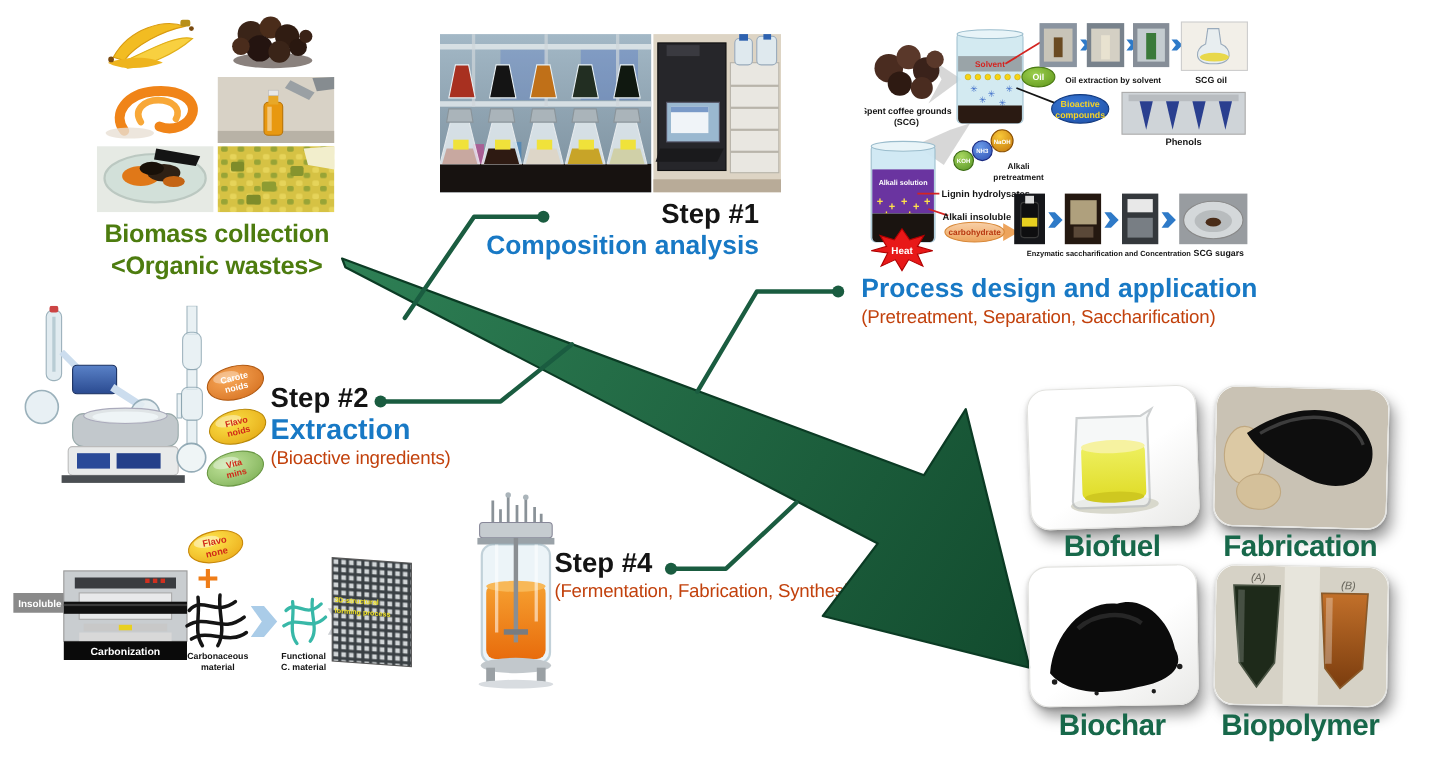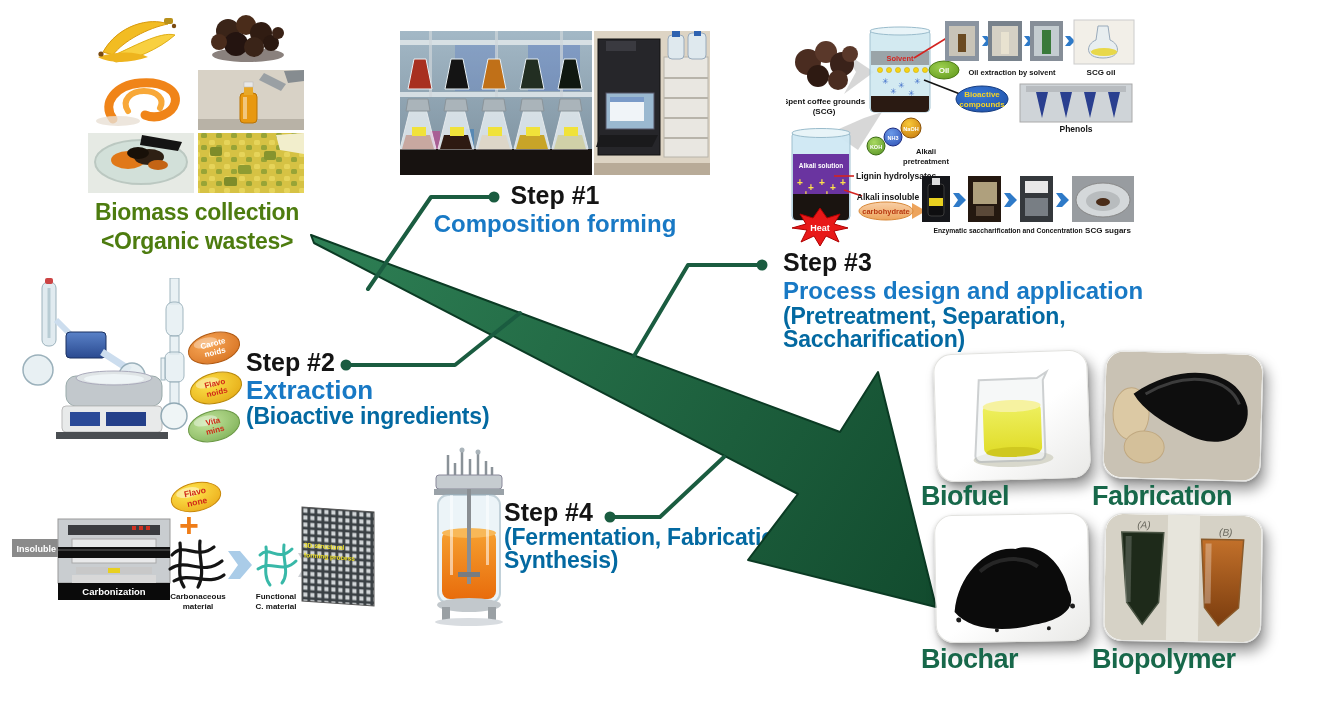--- a/index.html
+++ b/index.html
@@ -4,28 +4,28 @@
 <style>
   html,body{margin:0;padding:0;background:#fff;}
   .canvas{position:relative;width:1319px;height:713px;background:#ffffff;overflow:hidden;
           font-family:"Liberation Sans",sans-serif;}
   .abs{position:absolute;}
   svg text{font-family:"Liberation Sans",sans-serif;}
   .biomass-title{position:absolute;left:72px;top:198px;width:250px;text-align:center;
                  font-size:23px;font-weight:800;color:#4d7c0f;line-height:29px;letter-spacing:-0.3px;}
   .step-label{font-size:25px;font-weight:800;color:#141414;line-height:28px;}
   .step-title{font-size:24px;font-weight:800;color:#1879c5;line-height:29px;}
-  .step-sub{font-size:23px;font-weight:700;color:#0369a1;line-height:23px;letter-spacing:-0.2px;}
+  .step-sub{font-size:17px;font-weight:400;color:#c2410c;line-height:23px;letter-spacing:-0.2px;}
   .tblock{position:absolute;}
-  .tcenter{text-align:center;}
+  .tcenter{text-align:right;}
   .tile{position:absolute;background:linear-gradient(145deg,#ffffff 55%,#e9e9e7);border-radius:18px;
         box-shadow:5px 9px 13px rgba(0,0,0,0.38), 0 2px 4px rgba(0,0,0,0.18);
         border:1px solid #e2e2df;overflow:hidden;}
   .tile-inner{width:100%;height:100%;border-radius:inherit;overflow:hidden;}
-  .prod-label{position:absolute;font-size:27px;font-weight:800;color:#17684a;letter-spacing:-0.5px;}
+  .prod-label{position:absolute;text-align:center;font-size:27px;font-weight:800;color:#17684a;letter-spacing:-0.5px;}
 </style>
 </head>
 <body>
 
 <div class="canvas">
 
   <svg class="abs" style="left:88px;top:7px" width="216" height="186" viewBox="0 0 216 186">
     <defs>
       <pattern id="pine" width="15" height="12" patternUnits="userSpaceOnUse">
         <rect width="15" height="12" fill="#d6c244"></rect>
@@ -178,21 +178,21 @@
       <rect x="264" y="106" width="44" height="2" fill="#b8b4aa"></rect>
       <rect x="268" y="4" width="16" height="24" rx="4" fill="#dfe9ee" stroke="#9ab"></rect>
       <rect x="272" y="0" width="8" height="6" fill="#2e62b0"></rect>
       <rect x="288" y="2" width="18" height="26" rx="4" fill="#dfe9ee" stroke="#9ab"></rect>
       <rect x="294" y="0" width="7" height="5" fill="#2e62b0"></rect>
     </g>
   </svg>
 
   <div class="tblock tcenter" style="left:420px;top:181px;width:270px">
     <div class="step-label">Step #1</div>
-    <div class="step-title">Composition forming</div>
+    <div class="step-title">Composition analysis</div>
   </div>
 
   <svg class="abs" style="left:22px;top:278px" width="228" height="170" viewBox="0 0 228 170">
     <defs>
       <radialGradient id="discO" cx="0.4" cy="0.35" r="0.9">
         <stop offset="0" stop-color="#f8a858"></stop>
           <stop offset="1" stop-color="#d06818"></stop>
       </radialGradient>
       <radialGradient id="discY" cx="0.4" cy="0.35" r="0.9">
         <stop offset="0" stop-color="#fce048"></stop>
@@ -428,21 +428,20 @@
       <rect x="286" y="158" width="62" height="46" fill="#989ca0"></rect>
       <ellipse cx="317" cy="182" rx="27" ry="17" fill="#d4d8da" stroke="#888"></ellipse>
       <ellipse cx="317" cy="183" rx="17" ry="10" fill="#b8bcbe"></ellipse>
       <ellipse cx="317" cy="184" rx="7" ry="4" fill="#4a2c18"></ellipse>
     </g>
     <text x="222" y="215" text-anchor="middle" font-size="6.8" font-weight="bold" fill="#141414">Enzymatic saccharification and Concentration</text>
     <text x="322" y="215" text-anchor="middle" font-size="8" font-weight="bold" fill="#141414">SCG sugars</text>
   </svg>
 
   <div class="tblock" style="left:783px;top:248px;width:420px">
-    <div class="step-label">Step #3</div>
     <div class="step-title">Process design and application</div>
     <div class="step-sub">(Pretreatment, Separation, Saccharification)</div>
   </div>
 
   <svg class="abs" style="left:424px;top:447px" width="90" height="180" viewBox="0 0 90 180">
     <defs>
       <linearGradient id="broth" x1="0" y1="0" x2="0" y2="1">
         <stop offset="0" stop-color="#f6a030"></stop>
           <stop offset="1" stop-color="#e86c0c"></stop>
       </linearGradient>

